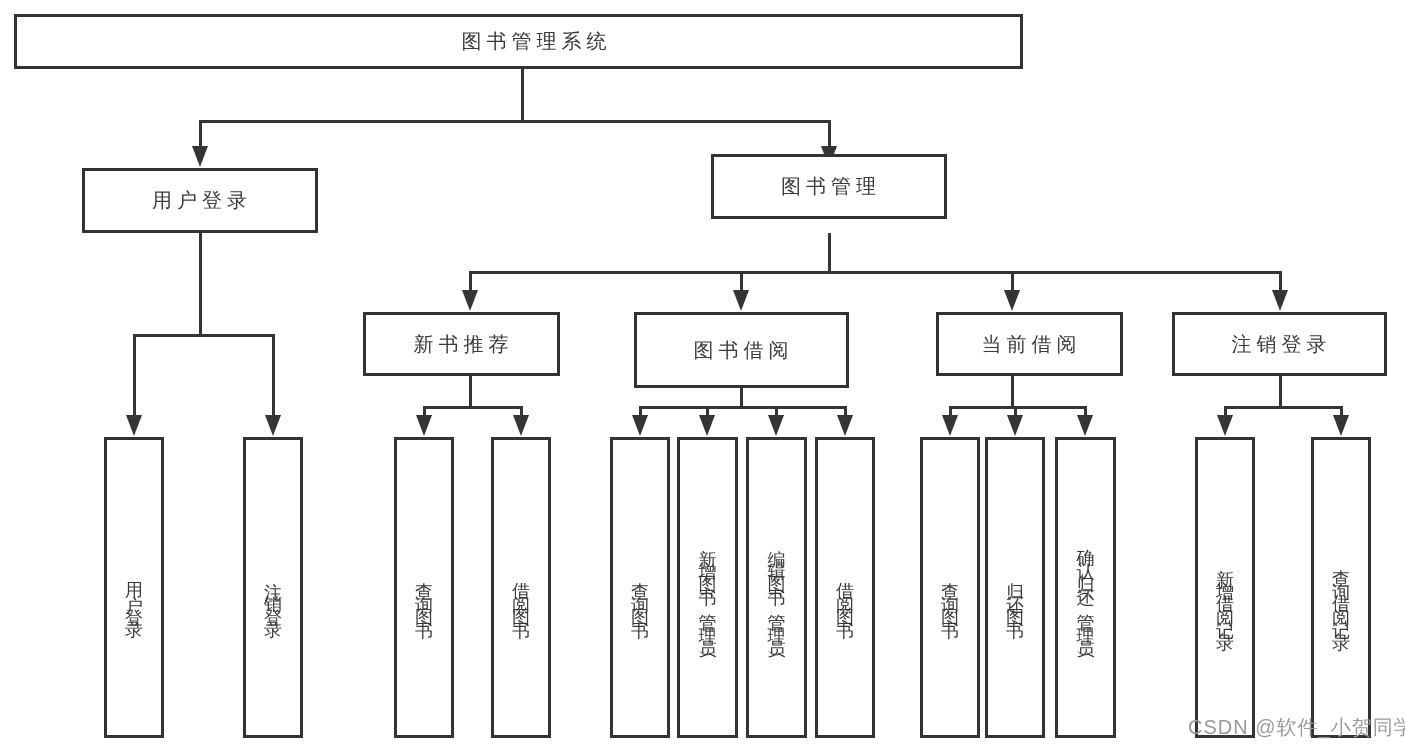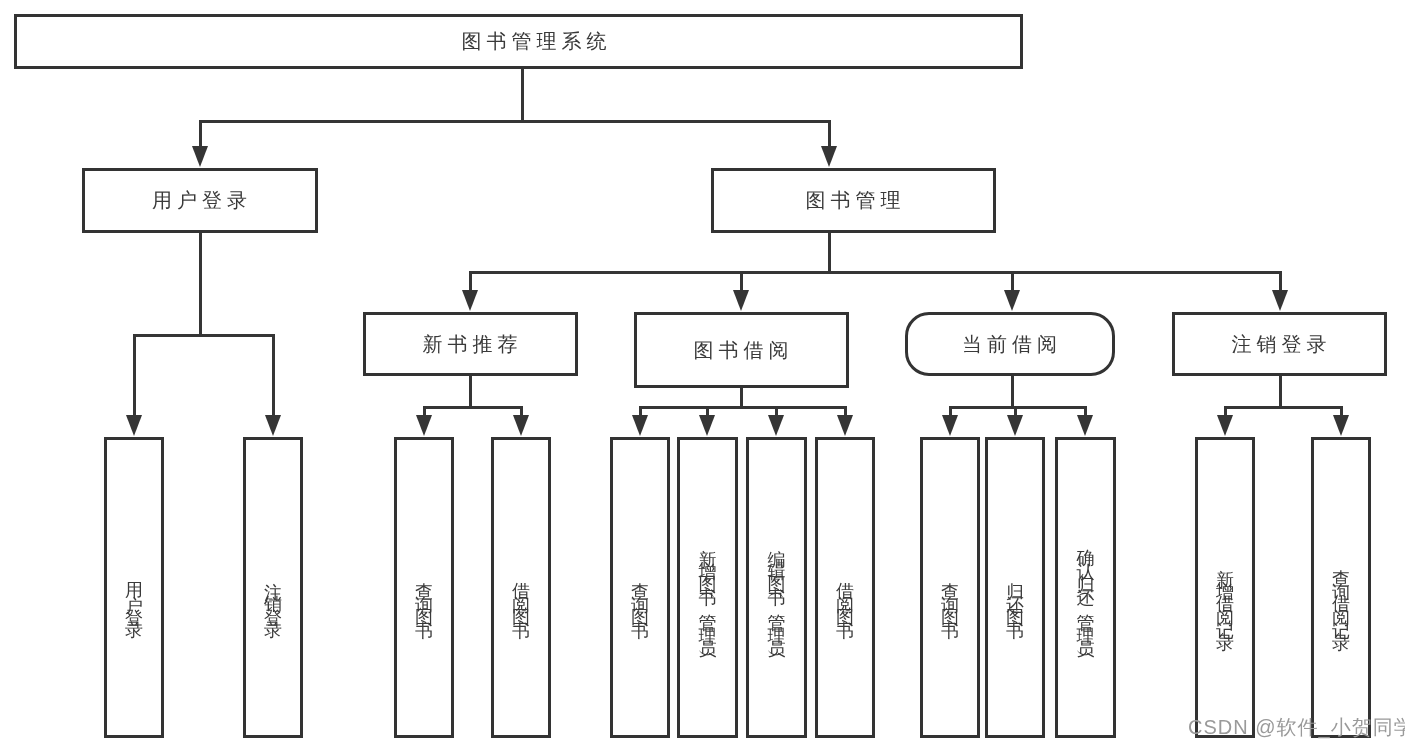--- a/index.html
+++ b/index.html
@@ -122,31 +122,31 @@
     </g>
   </svg>
 
   <div class="box hbox" style="left:14px; top:14px; width:1009px; height:55px;padding-left:32px;">
     <span>图书管理系统</span>
   </div>
 
   <div class="box hbox" style="left:82px; top:168px; width:236px; height:65px;">
     <span>用户登录</span>
   </div>
-  <div class="box hbox" style="left:711px; top:168px; width:285px; height:65px;">
+  <div class="box hbox" style="left:711px; top:154px; width:236px; height:65px;">
     <span>图书管理</span>
   </div>
 
-  <div class="box hbox" style="left:363px; top:312px; width:215px; height:64px;">
+  <div class="box hbox" style="left:363px; top:312px; width:197px; height:64px;">
     <span>新书推荐</span>
   </div>
   <div class="box hbox" style="left:634px; top:312px; width:215px; height:76px;">
     <span>图书借阅</span>
   </div>
-  <div class="box hbox" style="left:905px; top:312px; width:210px; height:64px;border-radius:24px;">
+  <div class="box hbox" style="left:936px; top:312px; width:187px; height:64px;">
     <span>当前借阅</span>
   </div>
   <div class="box hbox" style="left:1172px; top:312px; width:215px; height:64px;">
     <span>注销登录</span>
   </div>
 
   <div class="box vbox" style="left:104px; top:437px; width:60px; height:301px;">
     <span>用户登录</span>
   </div>
   <div class="box vbox" style="left:243px; top:437px; width:60px; height:301px;">

